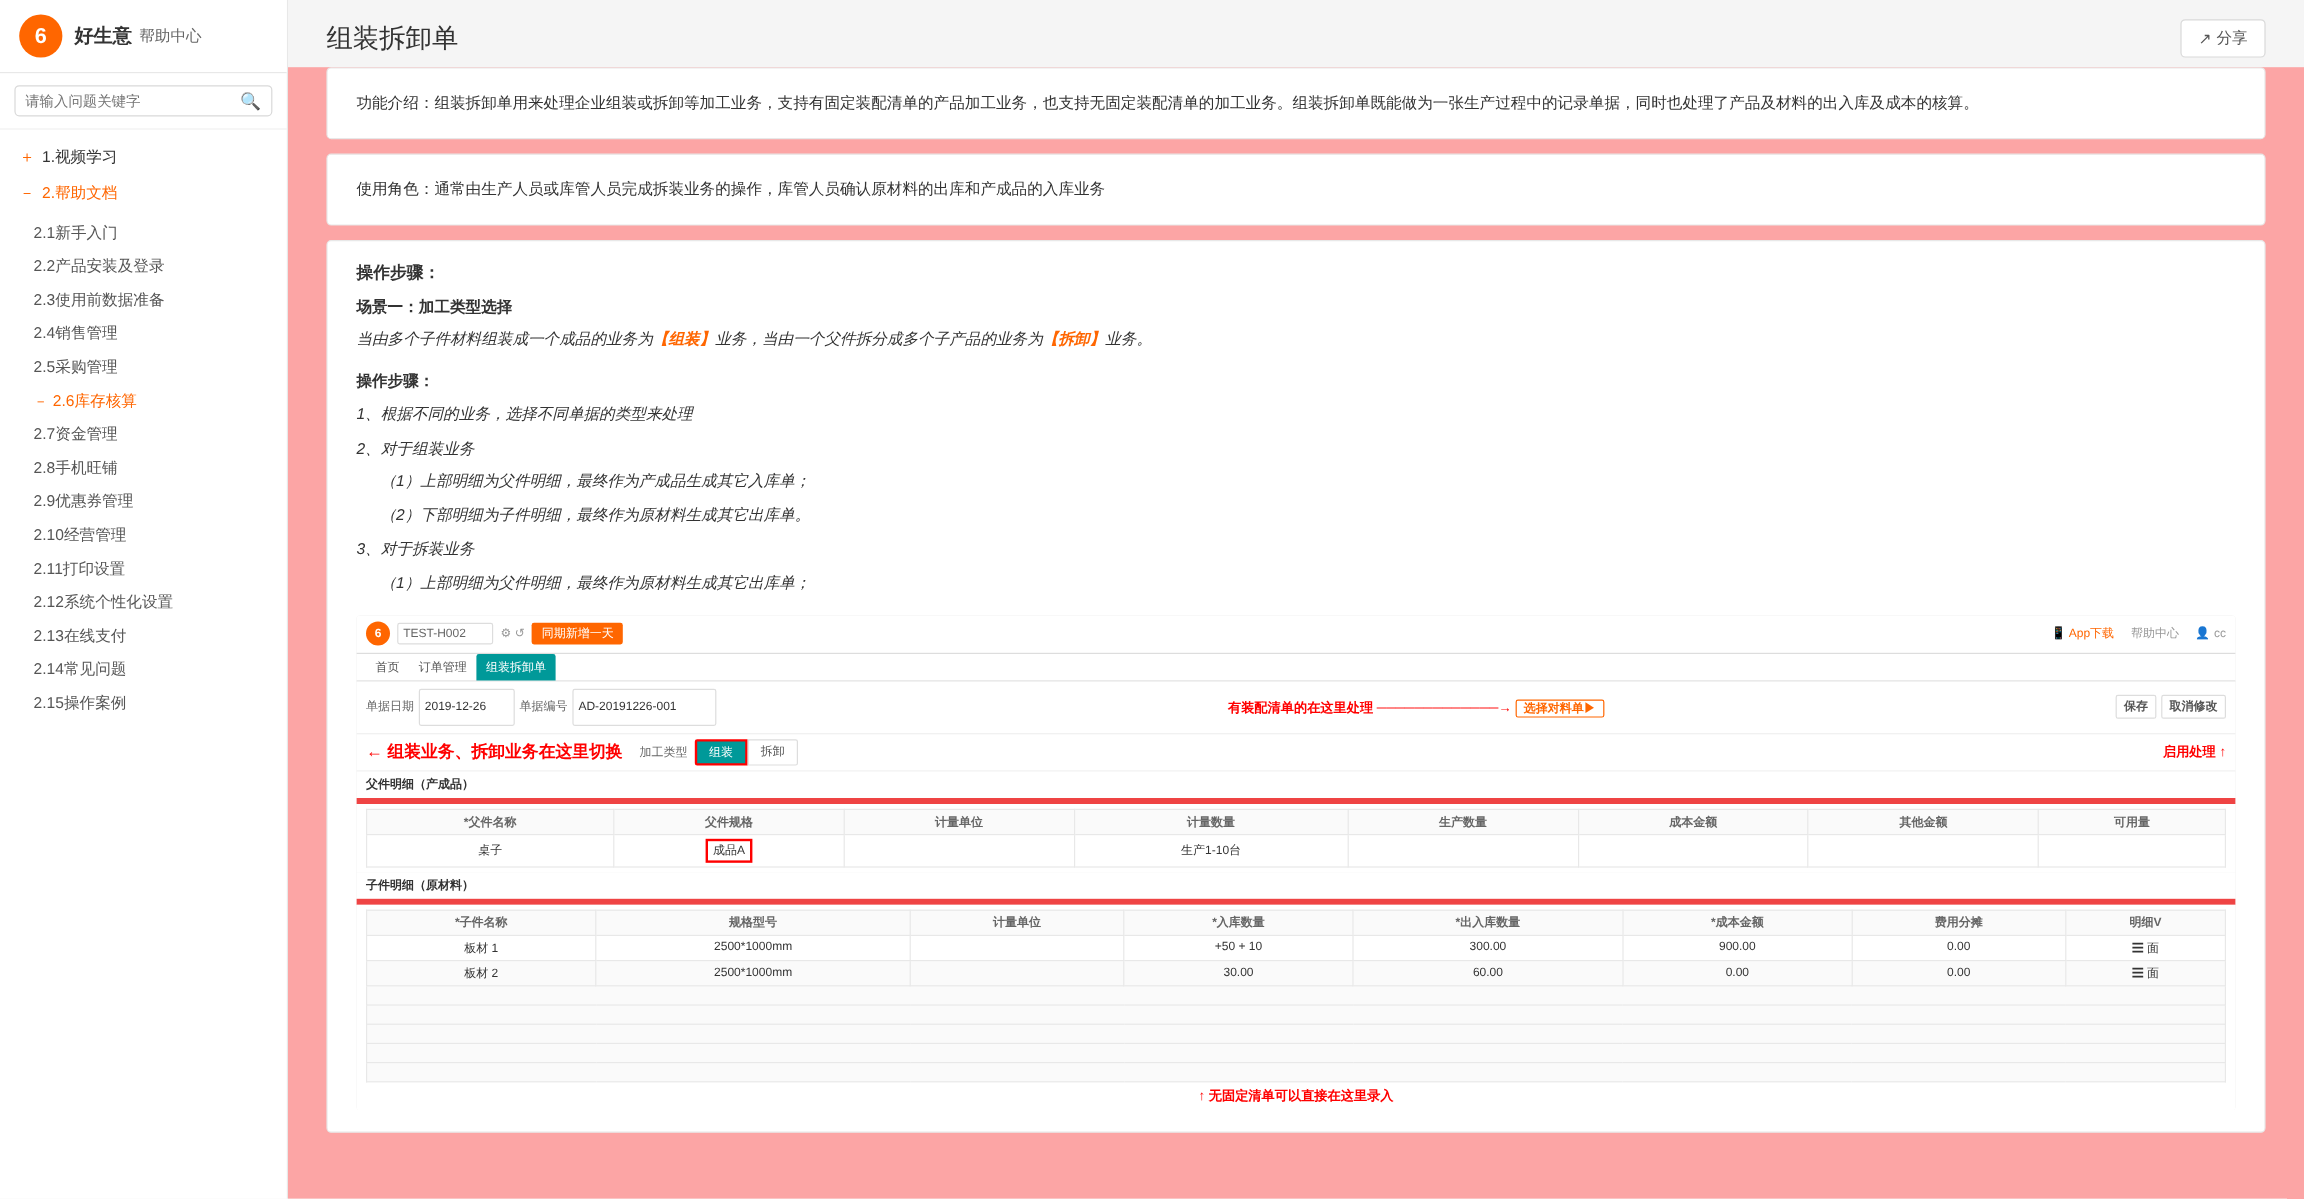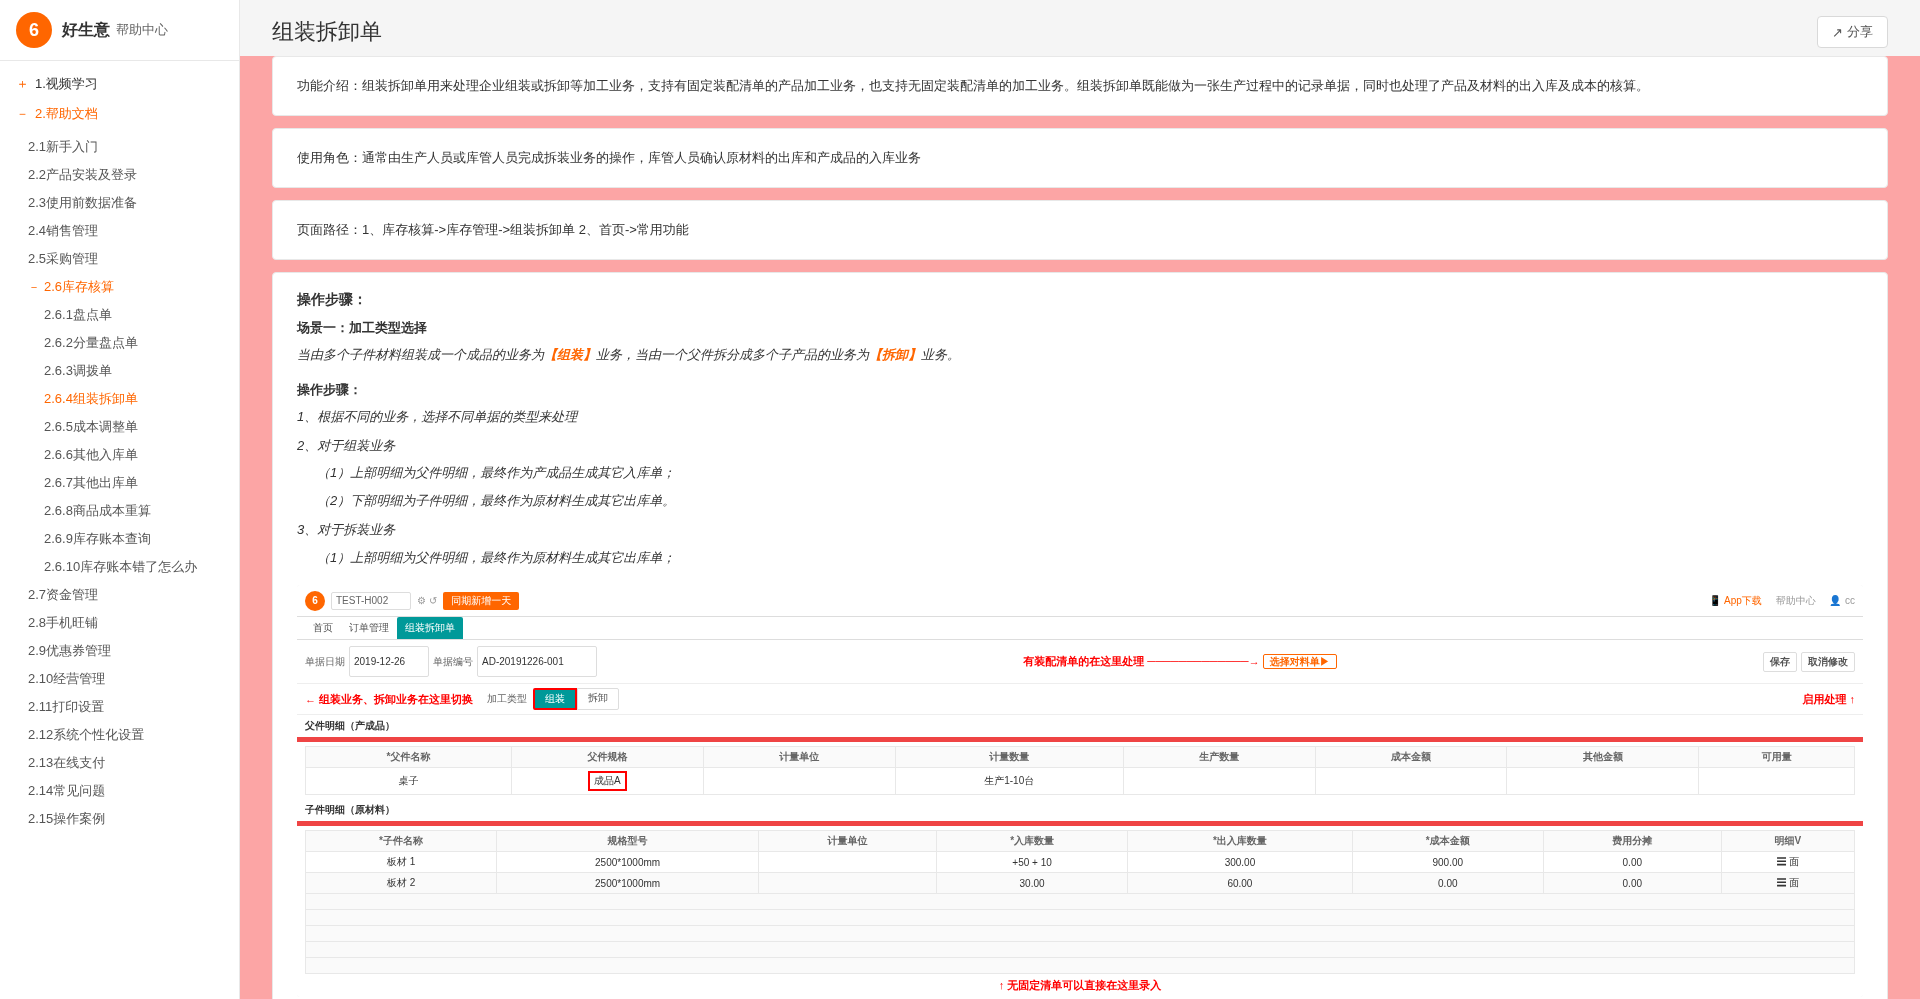--- a/index.html
+++ b/index.html
@@ -224,20 +224,26 @@
   <div id="sidebar-header">
     <div class="logo-circle">
       <span>6</span>
     </div>
     <div>
       <div class="logo-text">好生意</div>
     </div>
     <div class="logo-sub" style="margin-left:6px;">帮助中心</div>
   </div>
 
+  <div id="search-box">
+    <div class="search-input-wrap">
+      <input type="text" placeholder="请输入问题关键字" style="">
+      <span class="search-icon-btn">🔍</span>
+    </div>
+  </div>
 
   <div id="nav-tree">
 
     <div class="nav-section">
       <span class="plus-icon">＋</span>
       <span>1.视频学习</span>
     </div>
 
     <div class="nav-section active">
       <span class="minus-icon">－</span>
@@ -247,32 +253,20 @@
     <div class="nav-sub">
       <div class="nav-sub-item">2.1新手入门</div>
       <div class="nav-sub-item">2.2产品安装及登录</div>
       <div class="nav-sub-item">2.3使用前数据准备</div>
       <div class="nav-sub-item">2.4销售管理</div>
       <div class="nav-sub-item">2.5采购管理</div>
 
       <div class="nav-sub-section active">
         <span class="minus-icon" style="color:#f60;font-size:12px;">－</span>
         <span>2.6库存核算</span>
-      </div>
-      <div style="padding-left: 16px;">
-        <div class="nav-sub-item">2.6.1盘点单</div>
-        <div class="nav-sub-item">2.6.2分量盘点单</div>
-        <div class="nav-sub-item">2.6.3调拨单</div>
-        <div class="nav-sub-item active" style="color:#f60;">2.6.4组装拆卸单</div>
-        <div class="nav-sub-item">2.6.5成本调整单</div>
-        <div class="nav-sub-item">2.6.6其他入库单</div>
-        <div class="nav-sub-item">2.6.7其他出库单</div>
-        <div class="nav-sub-item">2.6.8商品成本重算</div>
-        <div class="nav-sub-item">2.6.9库存账本查询</div>
-        <div class="nav-sub-item">2.6.10库存账本错了怎么办</div>
       </div>
 
       <div class="nav-sub-item">2.7资金管理</div>
       <div class="nav-sub-item">2.8手机旺铺</div>
       <div class="nav-sub-item">2.9优惠券管理</div>
       <div class="nav-sub-item">2.10经营管理</div>
       <div class="nav-sub-item">2.11打印设置</div>
       <div class="nav-sub-item">2.12系统个性化设置</div>
       <div class="nav-sub-item">2.13在线支付</div>
       <div class="nav-sub-item">2.14常见问题</div>
@@ -293,23 +287,20 @@
   <div id="content-area">
 
     <div class="content-card">
       <p>功能介绍：组装拆卸单用来处理企业组装或拆卸等加工业务，支持有固定装配清单的产品加工业务，也支持无固定装配清单的加工业务。组装拆卸单既能做为一张生产过程中的记录单据，同时也处理了产品及材料的出入库及成本的核算。</p>
     </div>
 
     <div class="content-card">
       <p>使用角色：通常由生产人员或库管人员完成拆装业务的操作，库管人员确认原材料的出库和产成品的入库业务</p>
     </div>
 
-    <div class="content-card">
-      <p>页面路径：1、库存核算-&gt;库存管理-&gt;组装拆卸单 2、首页-&gt;常用功能</p>
-    </div>
 
     <div class="steps-section">
       <div class="step-title">操作步骤：</div>
 
       <div class="sub-title">场景一：加工类型选择</div>
       <p>
         当由多个子件材料组装成一个成品的业务为<span class="highlight">【组装】</span>业务，当由一个父件拆分成多个子产品的业务为<span class="highlight">【拆卸】</span>业务。
       </p>
 
       <div class="sub-title" style="margin-top:14px;">操作步骤：</div>
@@ -357,21 +348,21 @@
                   有装配清单的在这里处理 ─────────────→ <span style="color:#f60;background:#fff;border:1px solid #f60;border-radius:2px;padding:1px 6px;font-size:10px;">选择对料单▶</span>
                 </div>
                 <div style="display:flex;gap:4px;font-weight:bold;">
                   <div class="mock-btn">保存</div>
                   <div class="mock-btn">取消修改</div>
                 </div>
               </div>
             </div>
 
             <div style="background:#fff;padding:4px 8px;border-bottom:1px solid #eee;display:flex;align-items:center;gap:6px;">
-              <div style="color:red;font-size:11px;font-weight:bold;margin-right:8px;">← 组装业务、拆卸业务在这里切换</div>
+              <div style="color:red;font-size:14px;font-weight:bold;margin-right:8px;">← 组装业务、拆卸业务在这里切换</div>
               <span style="font-size:10px;color:#666;">加工类型</span>
               <div style="display:flex;gap:0;">
                 <div style="border:2px solid red;background:#009999;color:#fff;font-size:10px;padding:2px 10px;border-radius:2px 0 0 2px;">组装</div>
                 <div style="border:1px solid #ddd;background:#fff;color:#555;font-size:10px;padding:2px 10px;border-radius:0 2px 2px 0;">拆卸</div>
               </div>
               <div style="flex:1;text-align:right;color:red;font-size:11px;font-weight:bold;">启用处理 ↑</div>
             </div>
 
             <div>
               <div class="mock-section-label">父件明细（产成品）</div>

